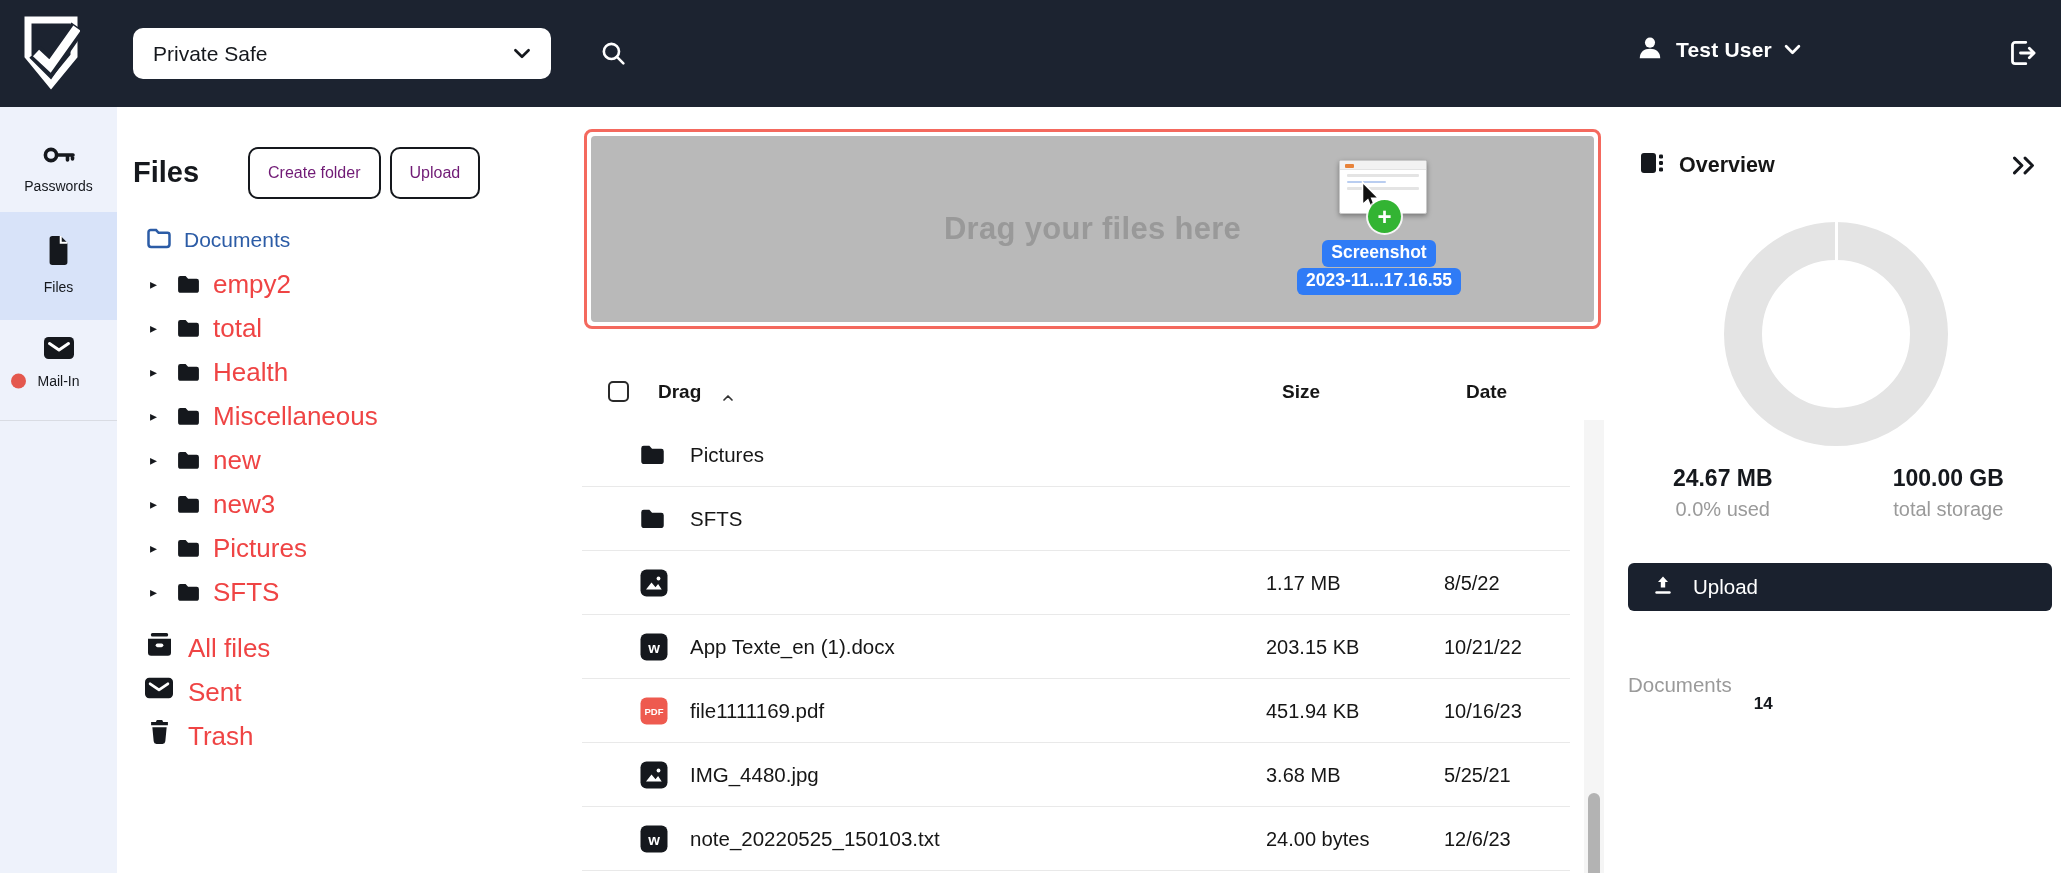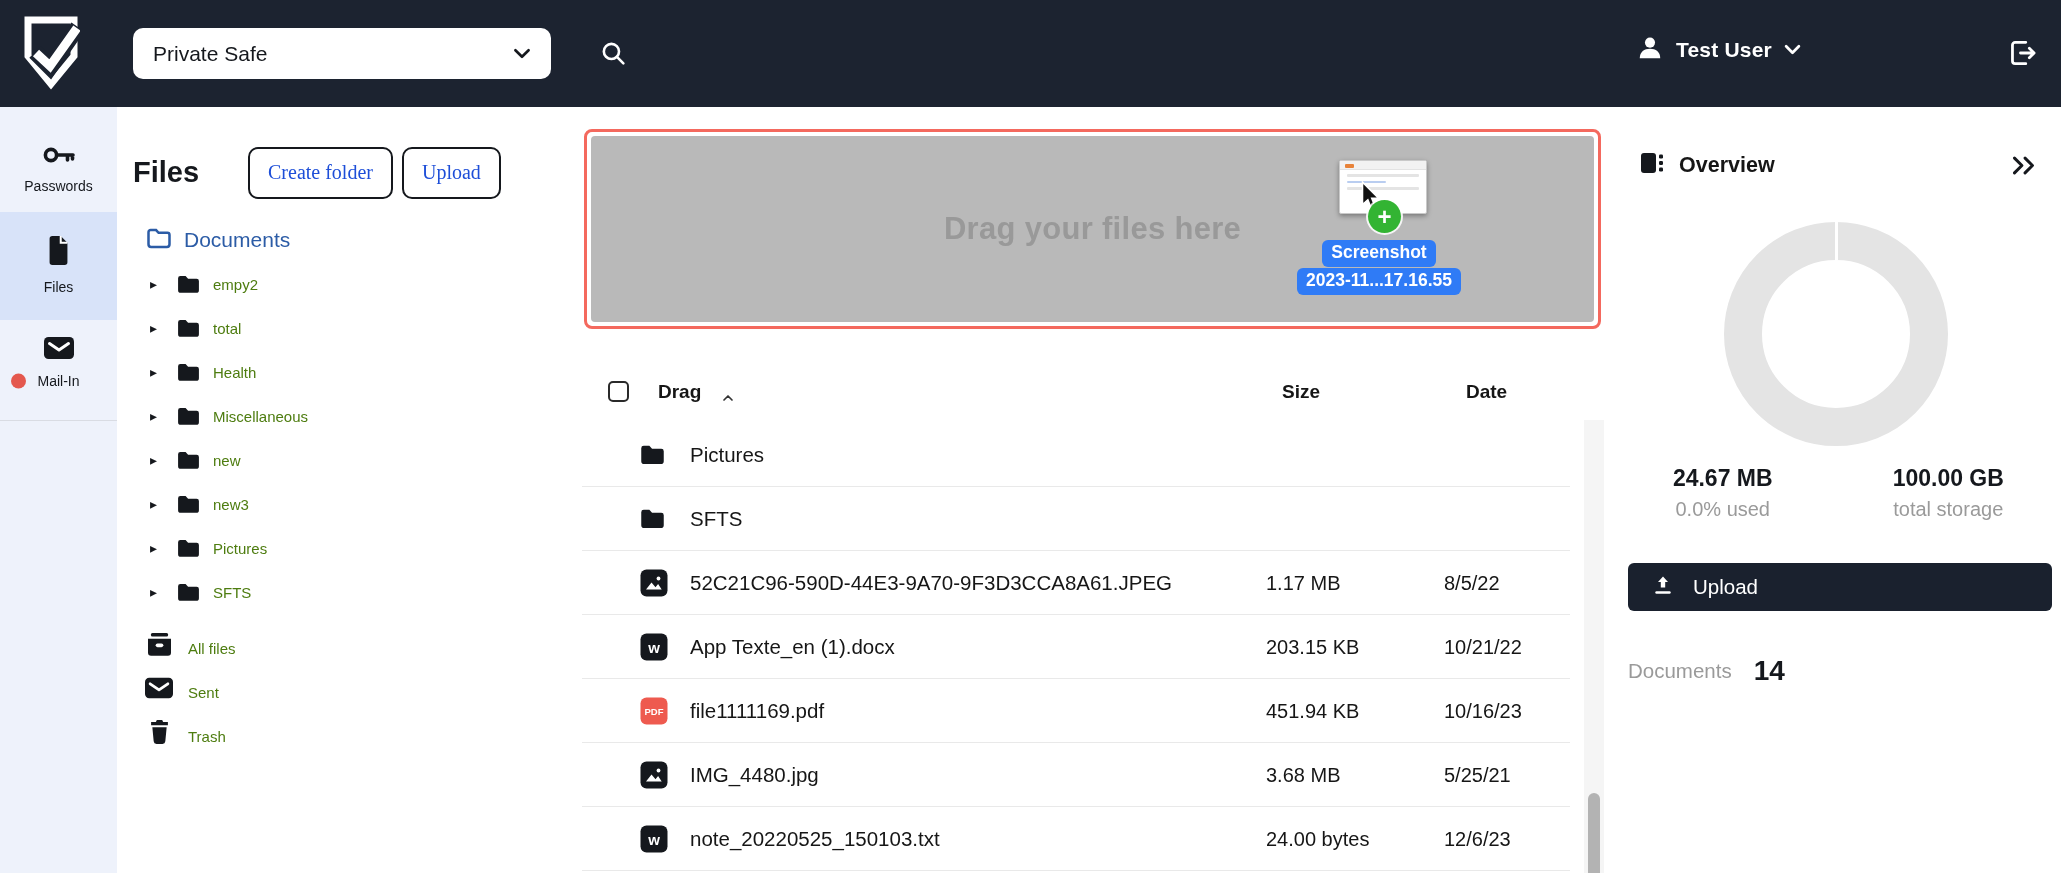--- a/index.html
+++ b/index.html
@@ -28,30 +28,30 @@
   .side-label-row { position:relative; width:100%; text-align:center; }
   .side-dot { position:absolute; left:11px; top:50%; transform:translateY(-50%);
     width:15px; height:15px; border-radius:50%; background:#e4584e; }
   .side-div { height:1px; background:#d9dce3; margin:13px 0; }
 
   
   .tree-panel { position:absolute; left:117px; top:107px; width:465px; height:766px; background:#fff; }
   .tree-head { position:absolute; left:16px; top:39px; height:53px; display:flex; align-items:center; }
   .tree-title { font-size:29px; font-weight:bold; color:#15181d; width:115px; }
   .btn { height:52px; background:#fff; border:2px solid #15181d; border-radius:10px;
-    font-size:20px; color:#1d4ed8; padding:0 18px; display:flex; align-items:center;
-    cursor:pointer; font-family:Liberation Serif, serif; }
+    font-size:16px; color:#701a75; padding:0 18px; display:flex; align-items:center;
+    cursor:pointer; font-family:Liberation Sans, sans-serif; }
   .btn + .btn { margin-left:9px; }
   .tree-list { position:absolute; left:0; top:111px; right:0; list-style:none; }
   .tree-list li { height:44px; display:flex; align-items:center; padding-left:33px; cursor:pointer; }
   li.root-row { padding-left:29px; }
   li.root-row .lbl { color:#2c5ca6; margin-left:12px; font-size:21px; }
   .caret { width:14px; font-size:14px; color:#15181d; line-height:1; }
   .tree-list .f-ic { margin-left:12px; display:flex; }
-  .tree-list .lbl { margin-left:12px; font-size:15px; color:#4d7c0f; }
+  .tree-list .lbl { margin-left:12px; font-size:26px; color:#ef4444; }
   .extras { margin-top:8px; }
   .extras li { padding-left:28px; }
   .extras .x-ic { width:28px; display:flex; justify-content:center; }
   .extras .lbl { margin-left:15px;margin-top:8px; }
 
   
   .main { position:absolute; left:582px; top:107px; width:1028px; height:766px; background:#fff; }
   .dropzone { position:absolute; left:2px; top:22px; width:1017px; height:200px;
     border:3px solid #f4695e; border-radius:8px; padding:4px; background:#fff; }
   .dz-inner { width:100%; height:100%; background:#b9b9b9; border-radius:4px;
@@ -104,21 +104,21 @@
   .donut-notch { position:absolute; left:calc(50% - 1px); top:-38px; width:2.5px; height:38px; background:#fff; }
   .rp-stats { position:absolute; left:0; top:358px; width:451px; display:flex; }
   .rp-col { flex:1; text-align:center; }
   .rp-val { font-size:23px; font-weight:bold; color:#15181d; }
   .rp-sub { font-size:20px; color:#9a9a9a; margin-top:6px; }
   .rp-upload { position:absolute; left:18px; top:456px; width:424px; height:48px;
     background:#1a212e; border:none; border-radius:6px; color:#fff; font-size:20.5px;
     font-family:inherit; display:flex; align-items:center; gap:19px; padding-left:24px; cursor:pointer; }
   .rp-docs { position:absolute; left:18px; top:548px; display:flex; align-items:center; gap:22px; }
   .rp-docs .dlabel { font-size:20.5px; color:#9a9a9a; }
-  .rp-docs .dcount { font-size:28px; font-weight:bold; color:#15181d; }
+  .rp-docs .dcount { font-size:17px; font-weight:bold; color:#15181d;margin-top:39px; }
 </style>
 </head>
 <body>
 
 <div class="topbar">
   <span class="logo">
     <svg width="58" height="76" viewBox="0 0 58 76">
       <path d="M6 6 H52 V42 L29 70 L6 42 Z" fill="none" stroke="#fff" stroke-width="7" stroke-linejoin="miter"></path>
       <path d="M13 38 L28 53 L56 13" fill="none" stroke="#1c2330" stroke-width="16"></path>
       <path d="M14 39 L28 52 L55 14" fill="none" stroke="#fff" stroke-width="9"></path>
@@ -364,21 +364,20 @@
         <span class="rdate"></span>
       </div>
       <div class="trow">
         <span class="ric">
           <svg width="30" height="30" viewBox="0 0 30 30">
             <rect x="1.5" y="1.5" width="27" height="27" rx="6" fill="#15181d"></rect>
             <path d="M7 21.5 l5.5-7 4 4.8 2.6-3.2 3.6 5.4 z" fill="#fff"></path>
             <circle cx="19.5" cy="10.5" r="1.9" fill="#fff"></circle>
           </svg>
         </span>
-        <span class="rname">52C21C96-590D-44E3-9A70-9F3D3CCA8A61.JPEG</span>
         <span class="rsize">1.17 MB</span>
         <span class="rdate">8/5/22</span>
       </div>
       <div class="trow">
         <span class="ric">
           <svg width="30" height="30" viewBox="0 0 30 30">
             <rect x="1.5" y="1.5" width="27" height="27" rx="6" fill="#15181d"></rect>
             <text x="15" y="20.5" font-size="15" font-family="Liberation Sans, sans-serif" font-weight="bold" fill="#fff" text-anchor="middle">w</text>
           </svg>
         </span>

